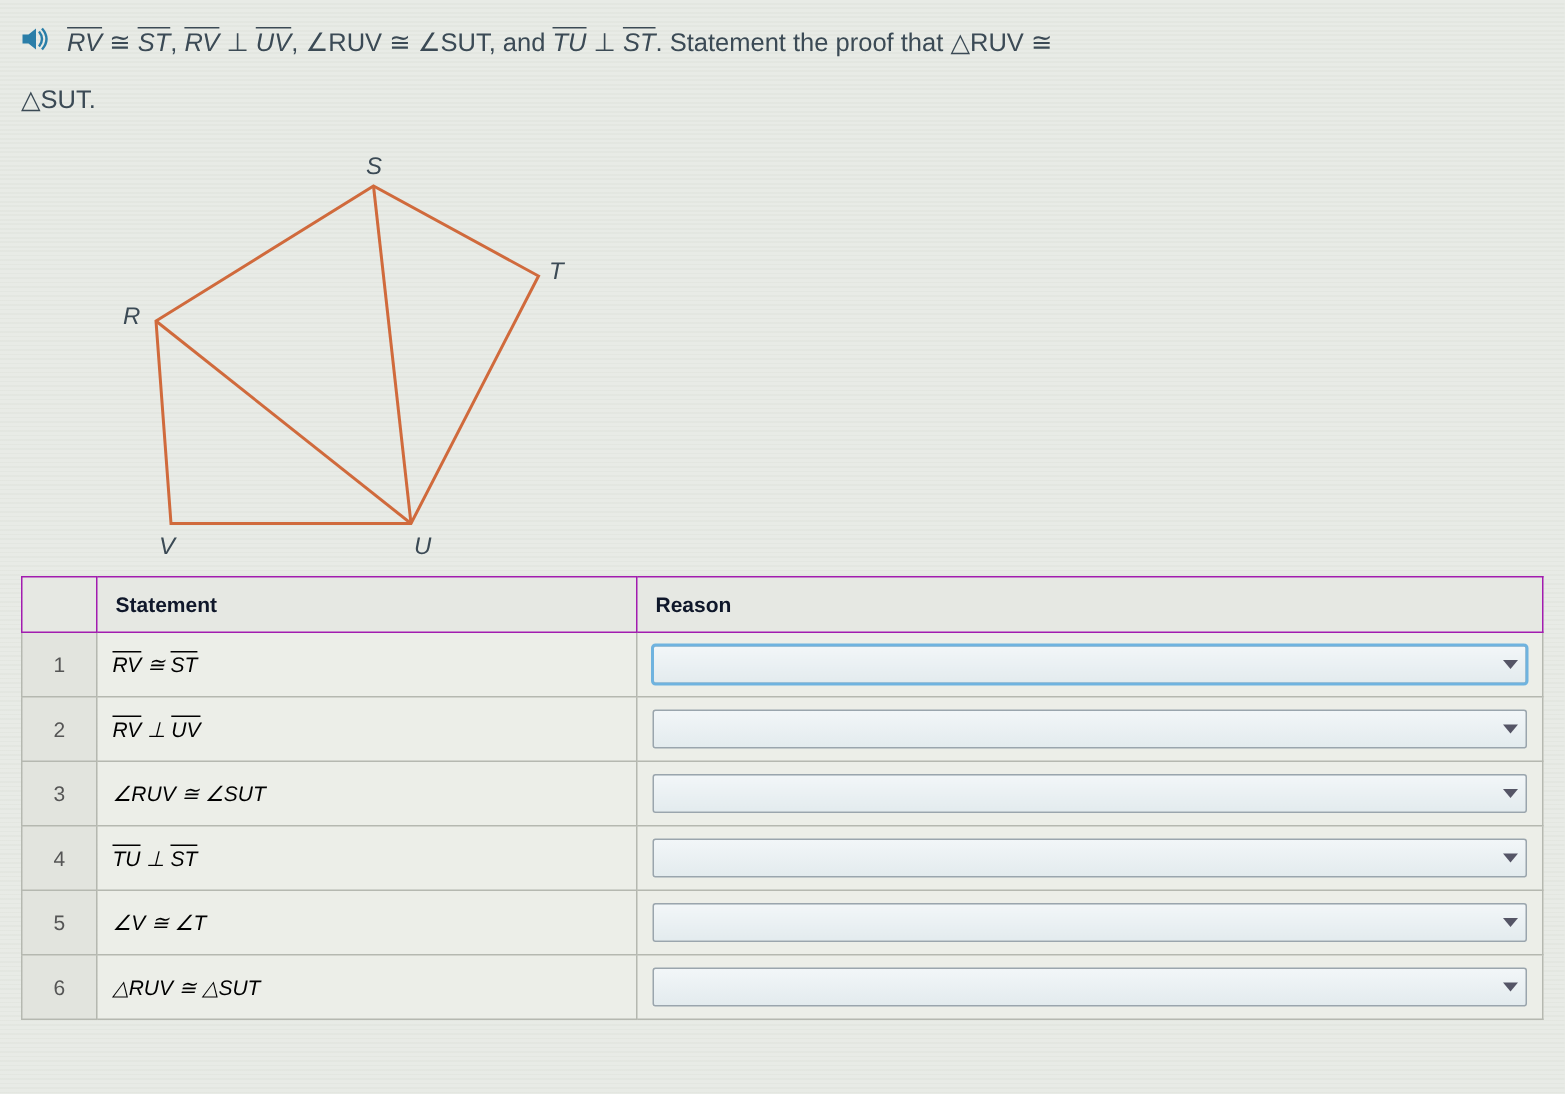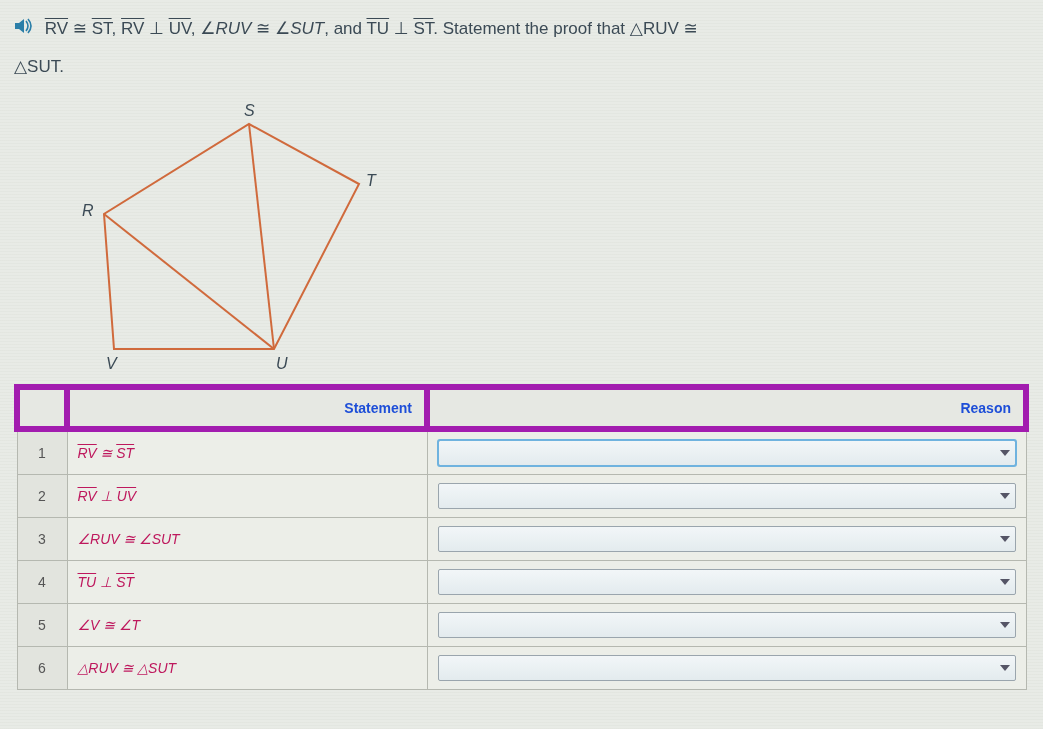--- a/index.html
+++ b/index.html
@@ -19,63 +19,64 @@
     margin-bottom: 8px;
   }
   .problem-text .audio-icon {
     display: inline-block;
     vertical-align: middle;
     margin-right: 6px;
     color: #2a7ea8;
   }
   .overline {
     text-decoration: overline;
-  }
-  .ital { font-style: italic; }
+    font-style: italic;
+  }
+  .ital { }
   .diagram {
     margin: 6px 0 10px 50px;
   }
   .diagram svg { display: block; }
   .vertex-label {
     font-family: Verdana, sans-serif;
     font-size: 16px;
     font-style: italic;
     fill: #3b4a55;
   }
   table.proof {
     width: 100%;
     border-collapse: collapse;
     margin-top: 6px;
   }
   table.proof th {
-    text-align: right;
+    text-align: left;
     background: #e6e8e3;
-    border: 6px solid #a21caf;
+    border: 1px solid #a21caf;
     padding: 10px 12px;
     font-size: 14px;
     font-weight: bold;
-    color: #1d4ed8;
+    color: #0f172a;
   }
   table.proof td {
     border: 1px solid #b5b8b0;
     padding: 8px 10px;
     font-size: 14px;
     background: #eceee8;
     vertical-align: middle;
   }
   table.proof td.numcol {
     width: 50px;
     text-align: center;
     background: #e2e4de;
     color: #555;
   }
   table.proof td.stmtcol {
     width: 360px;
     font-style: italic;
-    color: #be185d;
+    color: #000000;
     margin-left: 14px;
   }
   .reason-input {
     width: 100%;
     border: 1px solid #9aa5ad;
     background: linear-gradient(#f2f6f8,#e3ebee);
     height: 26px;
     padding: 2px 6px;
     font-size: 13px;
     color: #333;

